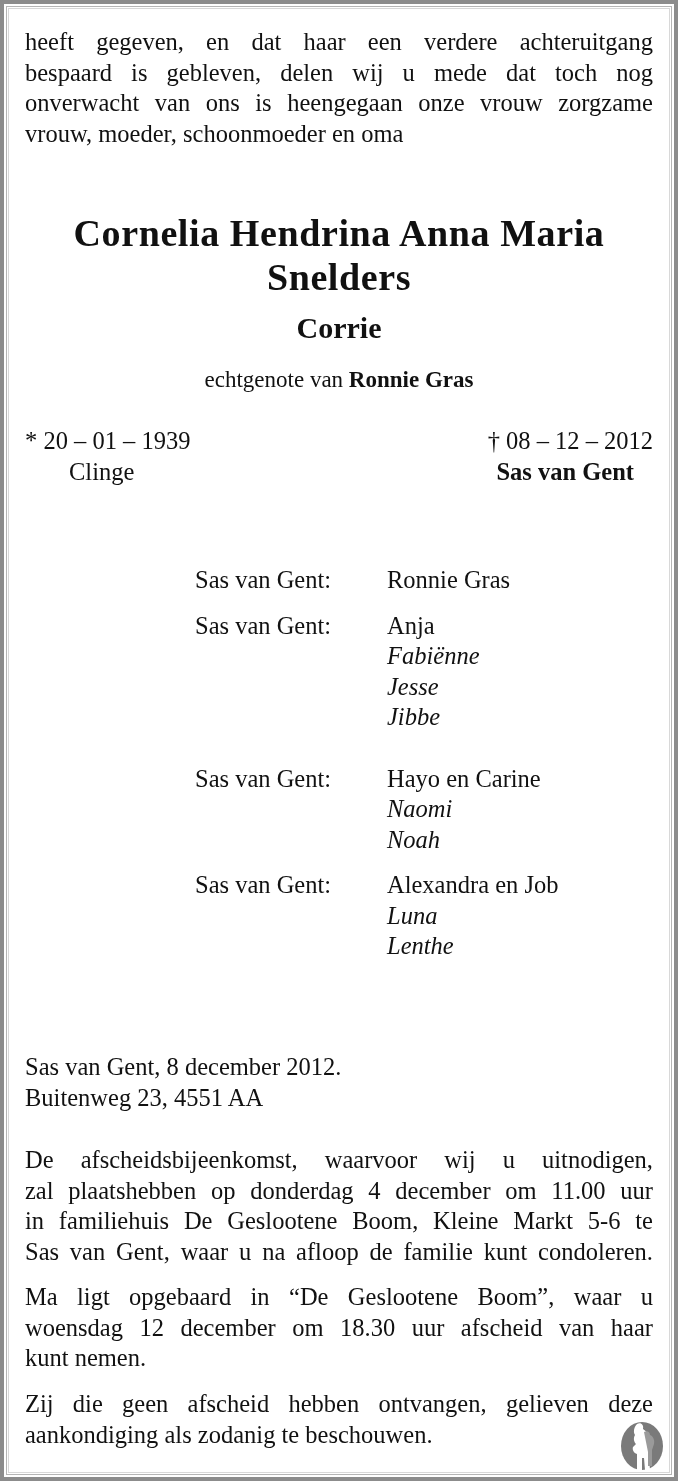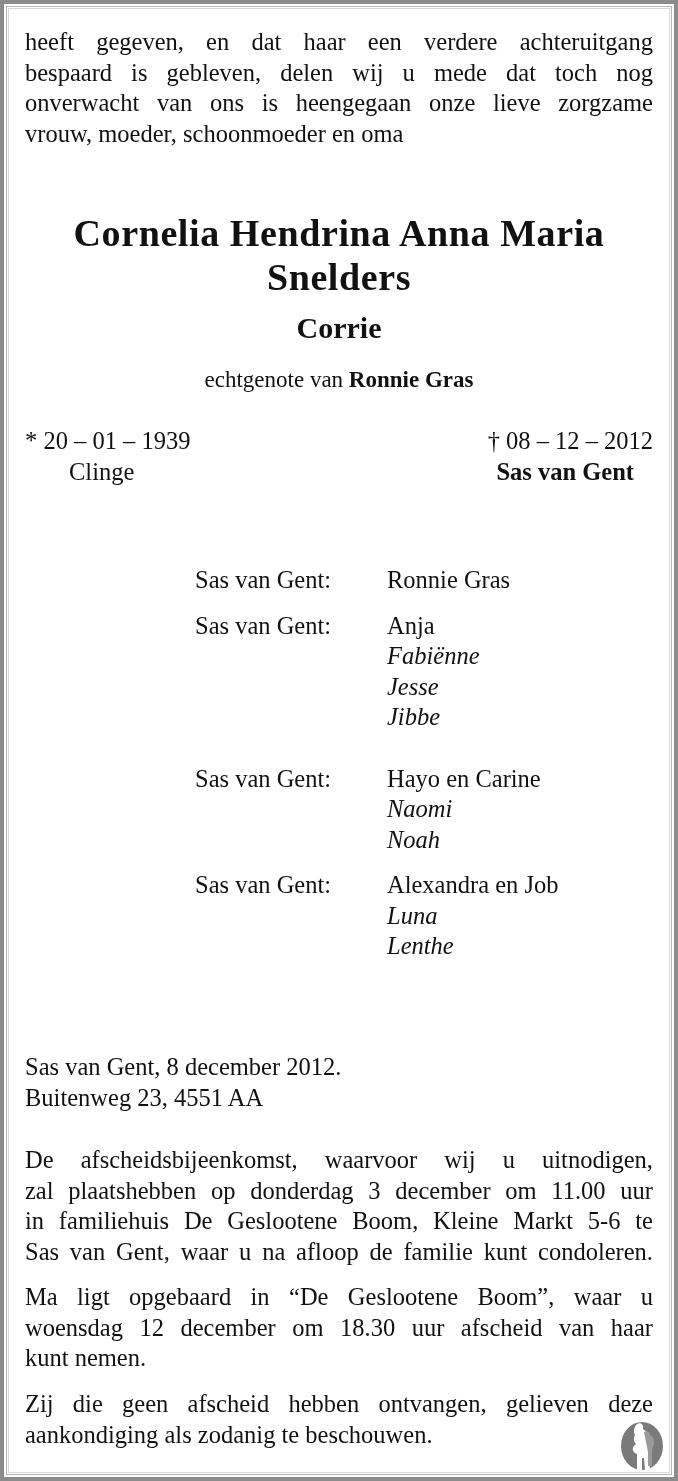--- a/index.html
+++ b/index.html
@@ -45,21 +45,21 @@
   <div class="frame-inner">
     <div class="frame-inner2"></div>
   </div>
 </div>
 
 <div class="content">
 
   <div class="intro">
     <p class="para" style="text-align-last:justify">heeft gegeven, en dat haar een verdere achteruitgang</p>
     <p class="para" style="text-align-last:justify">bespaard is gebleven, delen wij u mede dat toch nog</p>
-    <p class="para" style="text-align-last:justify">onverwacht van ons is heengegaan onze lieve zorgzame</p>
+    <p class="para" style="text-align-last:justify">onverwacht van ons is heengegaan onze vrouw zorgzame</p>
     <p class="para">vrouw, moeder, schoonmoeder en oma</p>
   </div>
 
   <div class="name">
     <div>Cornelia Hendrina Anna Maria</div>
     <div>Snelders</div>
   </div>
 
   <div class="nick">Corrie</div>
 
@@ -118,21 +118,21 @@
     </div>
   </div>
 
   <div class="footer-loc">
     <p class="para">Sas van Gent, 8 december 2012.</p>
     <p class="para">Buitenweg 23, 4551 AA</p>
   </div>
 
   <div class="ceremony">
     <p class="para" style="text-align-last:justify">De afscheidsbijeenkomst, waarvoor wij u uitnodigen,</p>
-    <p class="para" style="text-align-last:justify">zal plaatshebben op donderdag 3 december om 11.00 uur</p>
+    <p class="para" style="text-align-last:justify">zal plaatshebben op donderdag 4 december om 11.00 uur</p>
     <p class="para" style="text-align-last:justify">in familiehuis De Geslootene Boom, Kleine Markt 5-6 te</p>
     <p class="para" style="text-align-last:justify">Sas van Gent, waar u na afloop de familie kunt condoleren.</p>
   </div>
 
   <div class="viewing">
     <p class="para" style="text-align-last:justify">Ma ligt opgebaard in “De Geslootene Boom”, waar u</p>
     <p class="para" style="text-align-last:justify">woensdag 12 december om 18.30 uur afscheid van haar</p>
     <p class="para">kunt nemen.</p>
   </div>
 

